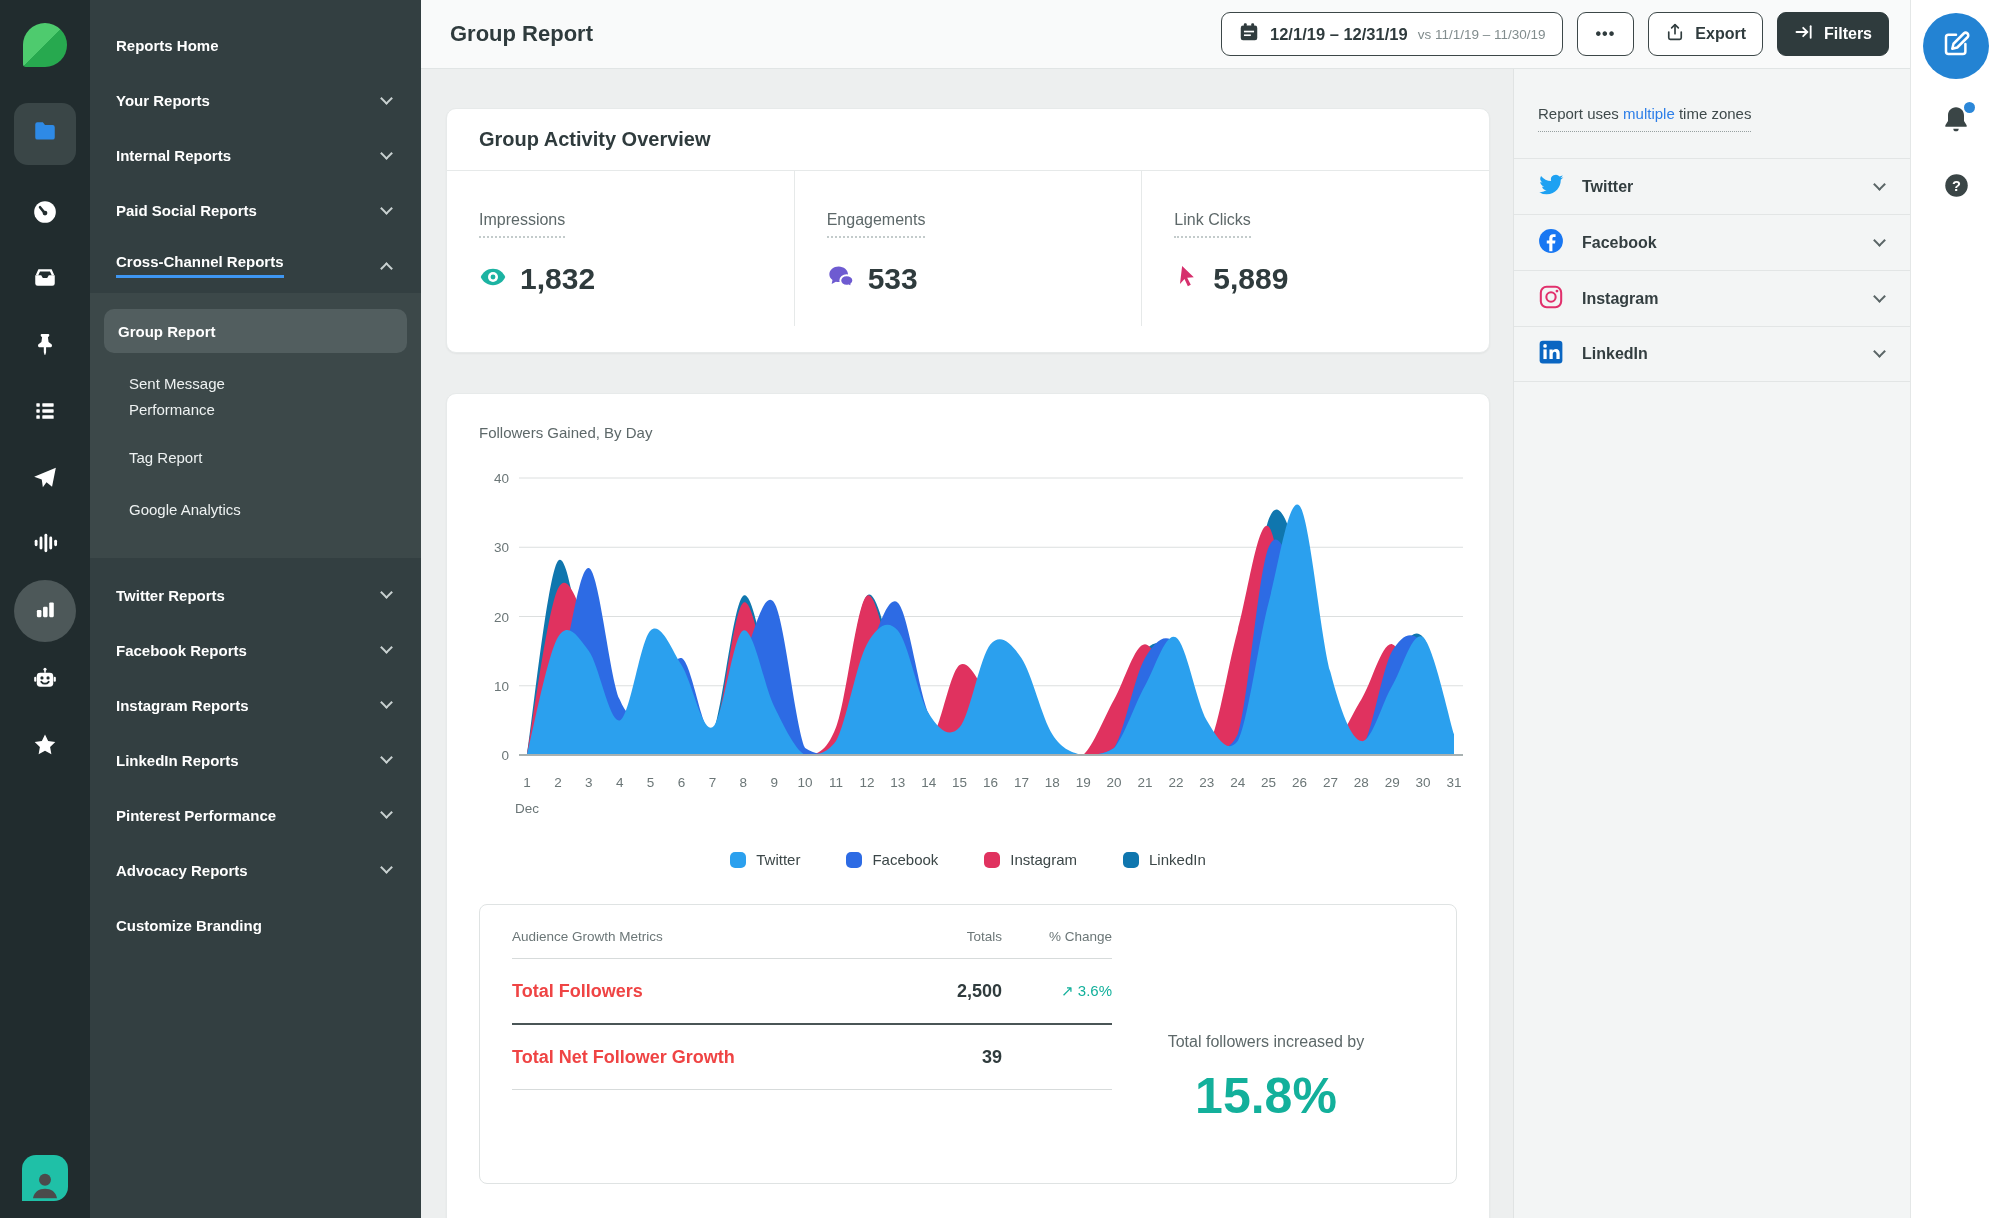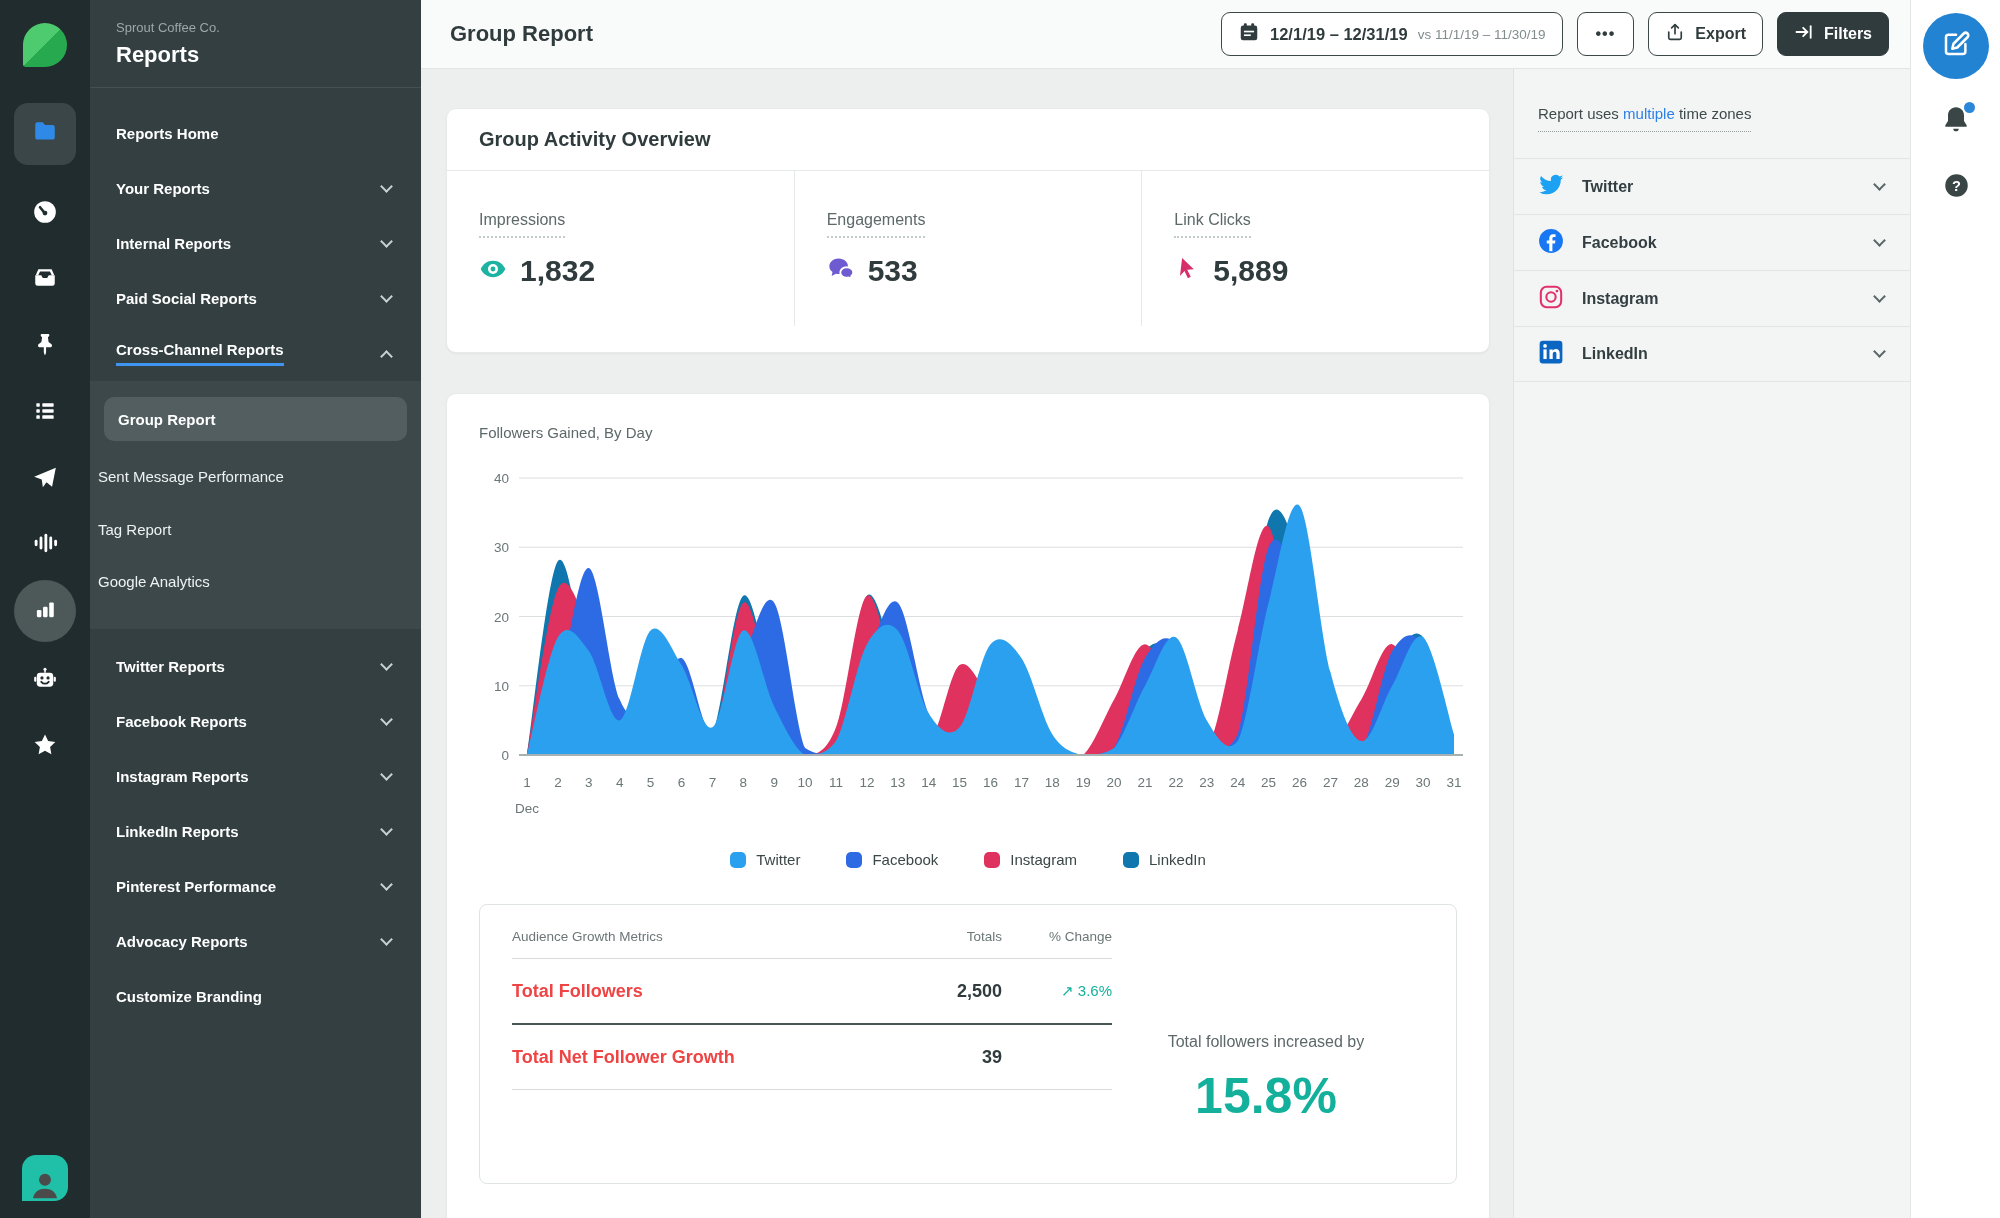--- a/index.html
+++ b/index.html
@@ -25,21 +25,21 @@
   nav.sb-list { display:block; }
   #navTop { padding-top:18px; }
   .nav-item { height:55px; display:flex; align-items:center; padding:0 30px 0 26px;
     color:#fff; font-weight:700; font-size:15px; cursor:pointer; }
   .nav-item .lbl { flex:1; }
   .nav-item .lbl .und { display:inline-block; border-bottom:3px solid #3e96f2; padding-bottom:5px; }
   .chev { display:inline-block; width:9px; height:9px; border-right:2.2px solid #c9d1d1;
     border-bottom:2.2px solid #c9d1d1; transform:rotate(45deg); margin-top:-5px; }
   .chev.up { transform:rotate(-135deg); margin-top:5px; }
   .sub-panel { background:#3c4849; padding:16px 0 18px; }
-  .sub-item { min-height:44px; display:flex; align-items:center; padding:4px 8px;
+  .sub-item { min-height:44px; display:flex; align-items:center; padding:4px 39px;
     color:#eef2f2; font-size:15px; font-weight:400; cursor:pointer; margin-bottom:8px; }
   .sub-item.active { background:#525e5f; border-radius:10px; margin:0 14px 14px;
     padding:0 14px; height:44px; font-weight:700; color:#fff; }
   .sub-item.two-line { max-width:240px; line-height:1.75; }
   #navBottom { padding-top:10px; }
 
   
   .top-header { position:absolute; left:421px; top:0; width:1489px; height:69px; background:#f9fafa;
     border-bottom:1px solid #e1e5e5; display:flex; align-items:center; padding:0 21px 0 29px; }
   .top-header h1 { font-size:22px; font-weight:700; color:#2f3b3d; flex:1; }
@@ -62,21 +62,21 @@
   #card1 { margin-top:39px; height:245px; }
   #card1 .card-head { height:62px; }
   #card2 { margin-top:40px; height:900px; }
   #card2 .card-head { height:70px; }
 
   .metrics-row { display:flex; height:155px; }
   .metric-col { flex:1; padding:40px 0 0 32px; }
   .metric-col + .metric-col { border-left:1px solid #e6e9e9; }
   .metric-label { font-size:16px; color:#5d6869; display:inline-block;
     border-bottom:2px dotted #c3cbcb; padding-bottom:7px; cursor:pointer; }
-  .metric-value { margin-top:16px; display:flex; align-items:center; gap:13px; }
+  .metric-value { margin-top:24px; display:flex; align-items:center; gap:13px; }
   .metric-value strong { font-size:30px; font-weight:700; color:#2f3b3d; }
 
   .chart-label { margin:30px 0 0 32px; font-size:15px; color:#5d6869; }
   #chartSvg { display:block; margin:12px 0 0 24px; }
   #chartSvg text.ax { fill:#6b7677; font-size:13.5px; font-family:"Liberation Sans",sans-serif; }
   .legend-row { display:flex; justify-content:center; gap:46px; margin-top:18px; align-items:center; }
   .legend-item { display:flex; align-items:center; gap:10px; font-size:15px; color:#3c4748; }
   .legend-swatch { width:16px; height:16px; border-radius:5px; }
 
   .agm-panel { margin:36px 32px 0; height:280px; border:1px solid #dfe3e3; border-radius:8px;
@@ -214,24 +214,20 @@
     <div class="avatar-leaf">
       <svg viewBox="0 0 24 24" width="34" height="34">
         <circle cx="12" cy="9" r="4.2" fill="#4b4b4b"></circle>
         <path d="M3.5 22c.9-4.4 4.2-6.6 8.5-6.6s7.6 2.2 8.5 6.6z" fill="#4b4b4b"></path>
       </svg>
     </div>
   </div>
 </div>
 
 <aside class="sidebar">
-  <div class="sb-head">
-    <div class="sb-brand">Sprout Coffee Co.</div>
-    <div class="sb-title">Reports</div>
-  </div>
   <nav class="sb-list" id="navTop">
       <div class="nav-item">
         <span class="lbl"><span>Reports Home</span></span>
       </div>
       <div class="nav-item">
         <span class="lbl"><span>Your Reports</span></span>
         <span class="chev"></span>
       </div>
       <div class="nav-item">
         <span class="lbl"><span>Internal Reports</span></span>

